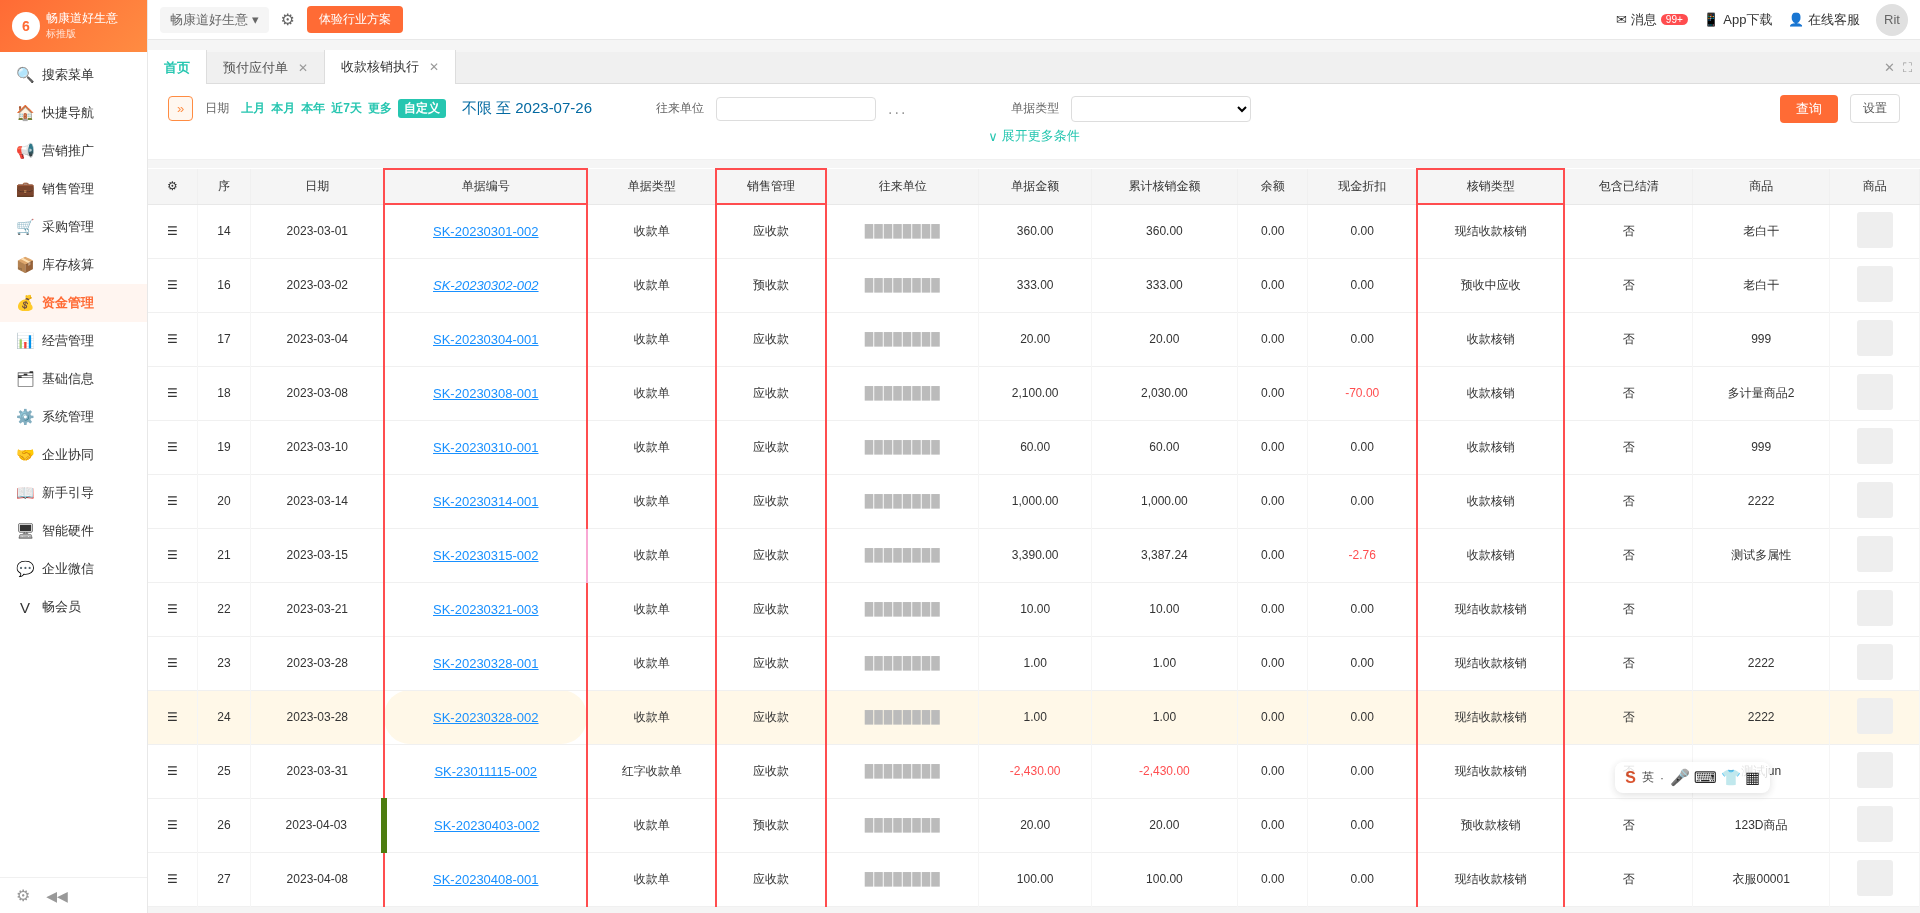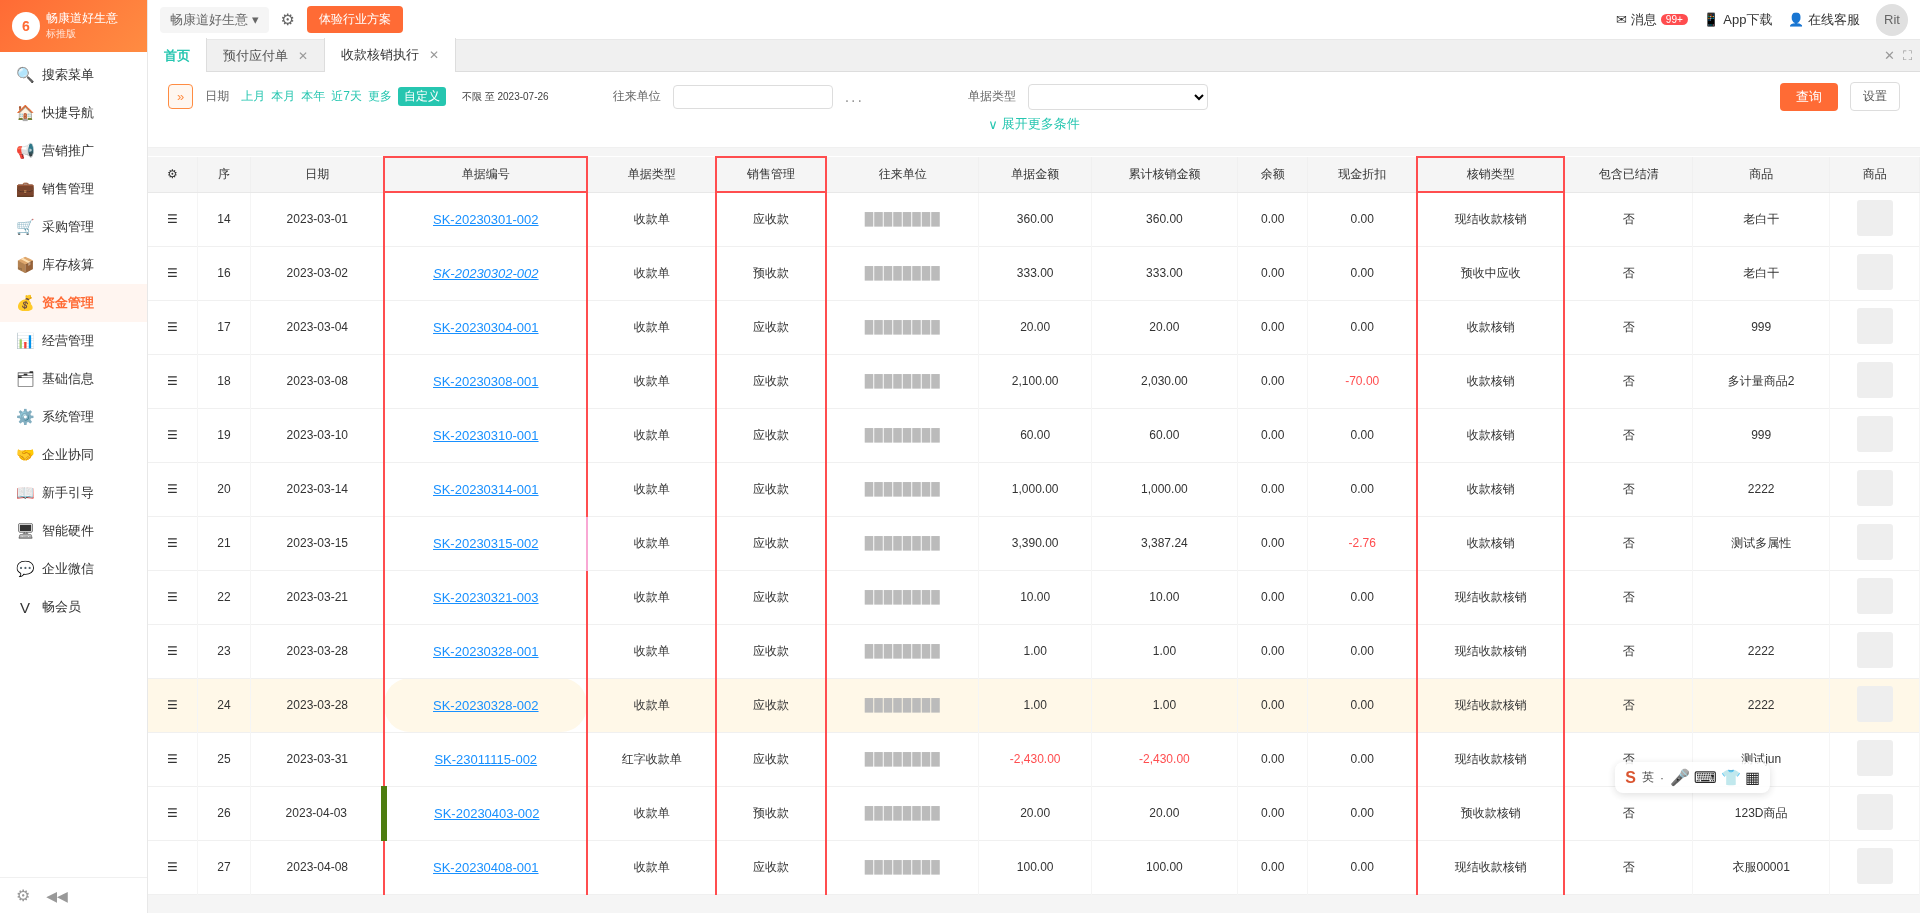--- a/index.html
+++ b/index.html
@@ -92,20 +92,21 @@
       background: #ddd; border-radius: 50%;
       cursor: pointer;
     }
 
     
     .tabs-bar {
       background: #f0f0f0;
       display: flex; align-items: center;
       border-bottom: 1px solid #ddd;
       height: 32px;
+      margin-top: 12px;
     }
     .tab {
       display: flex; align-items: center; gap: 6px;
       padding: 0 16px;
       height: 36px; line-height: 36px;
       cursor: pointer;
       color: #555;
       font-size: 13px;
       border-right: 1px solid #ddd;
     }
@@ -152,27 +153,27 @@
     .filter-row { display: flex; align-items: center; gap: 12px; flex-wrap: wrap; }
     .filter-expand-btn {
       background: #fff7f0; border: 1px solid #ff8c42;
       color: #ff8c42; border-radius: 4px;
       padding: 4px 8px; cursor: pointer; font-size: 12px;
       display: flex; align-items: center;
     }
     .filter-label { color: #666; font-size: 12px; white-space: nowrap; }
     .filter-date-options { display: flex; gap: 6px; align-items: center; }
     .date-option {
-      color: #26c6b0; font-size: 12px; cursor: pointer;
+      color: #26c6b0; font-size: 12px; cursor: pointer; font-weight: bold;
     }
     .date-option.custom {
       background: #26c6b0; color: #fff;
       border-radius: 3px; padding: 1px 6px;
     }
-    .filter-date-range { color: #404040; font-size: 10px; }
+    .filter-date-range { color: #0369a1; font-size: 15px; }
     .filter-separator { color: #ddd; }
     .filter-input {
       border: 1px solid #ddd; border-radius: 4px;
       padding: 4px 10px; font-size: 12px;
       width: 160px; outline: none;
     }
     .filter-dots { color: #999; letter-spacing: 2px; font-size: 16px; }
     .filter-select {
       border: 1px solid #ddd; border-radius: 4px;
       padding: 4px 10px; font-size: 12px;

